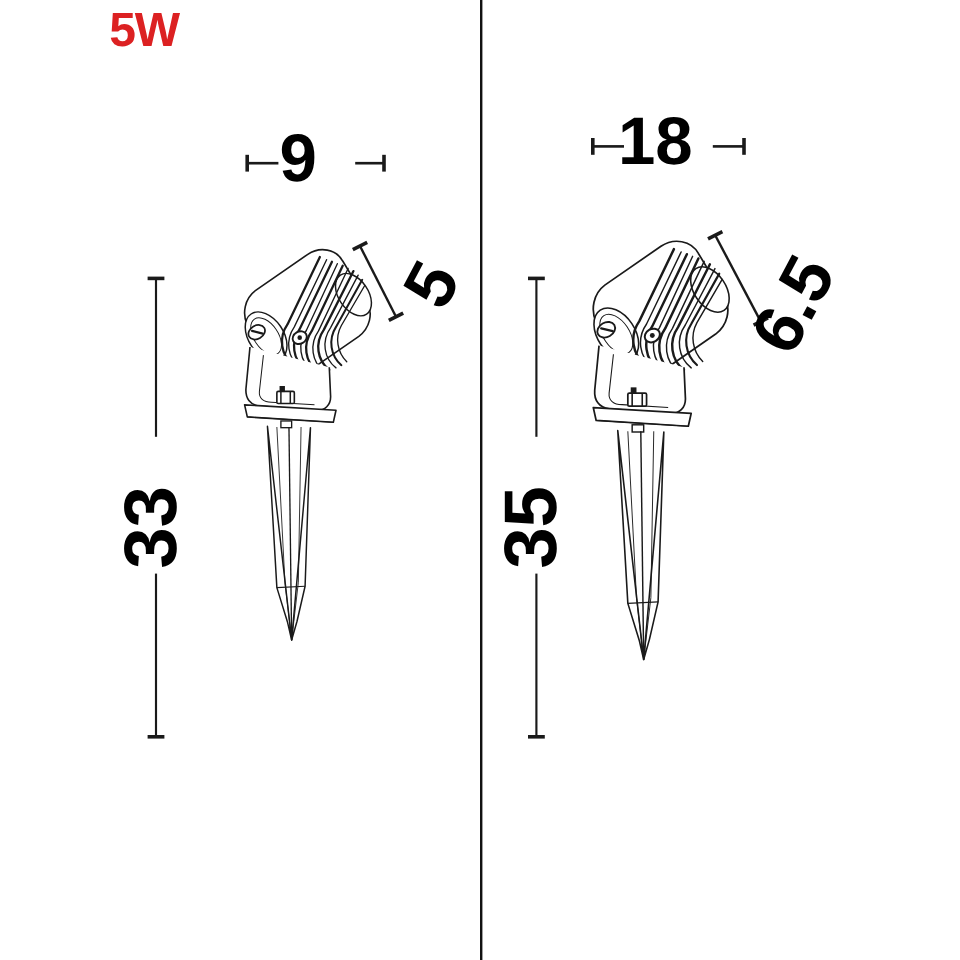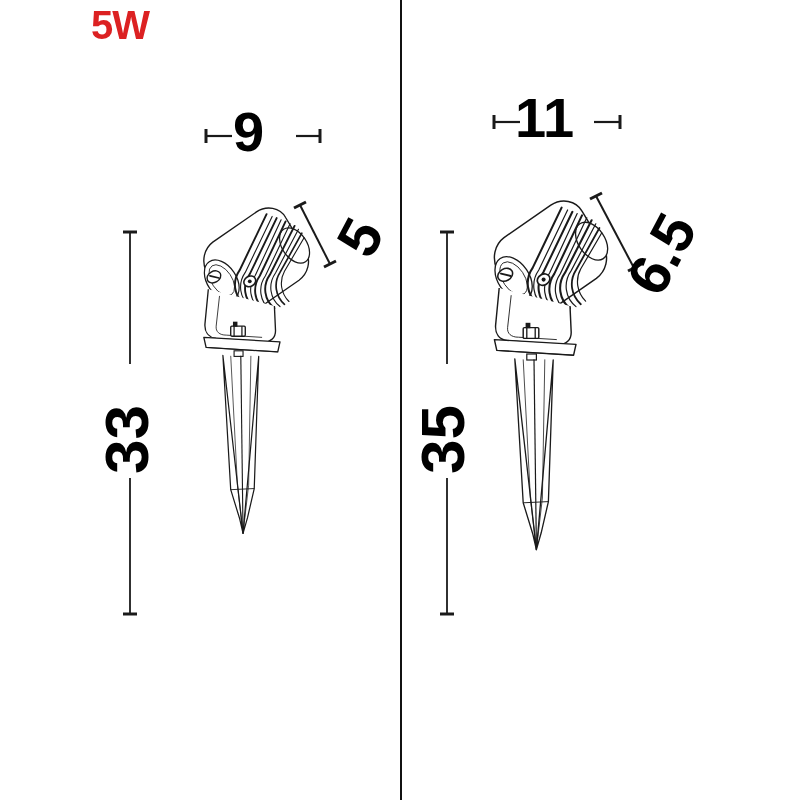--- a/index.html
+++ b/index.html
@@ -236,19 +236,19 @@
 
     </g>
   </svg>
 
   <div class="dim-text dim-horizontal" id="dim-width-left">9</div>
 
   <div class="dim-text dim-diagonal" id="dim-depth-left">5</div>
 
   <div class="dim-text dim-vertical" id="dim-height-left">33</div>
 
-  <div class="dim-text dim-horizontal" id="dim-width-right">11</div>
+  <div class="dim-text dim-horizontal" id="dim-width-right">18</div>
 
   <div class="dim-text dim-diagonal" id="dim-depth-right">6.5</div>
 
   <div class="dim-text dim-vertical" id="dim-height-right">35</div>
 
 </div>
 
 </body></html>

